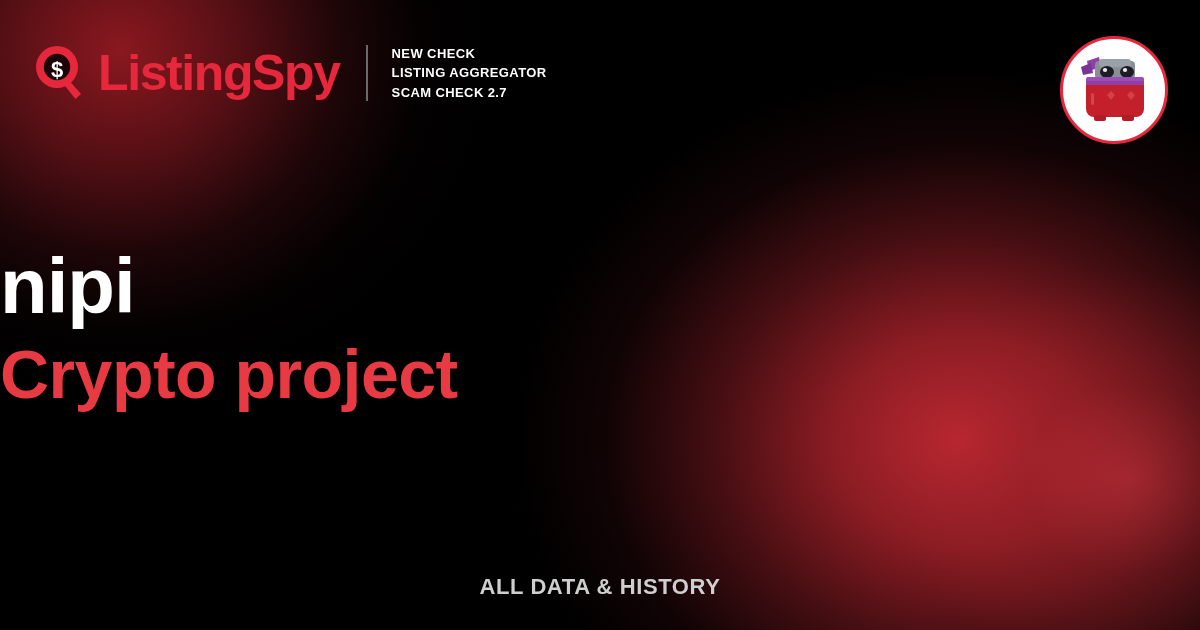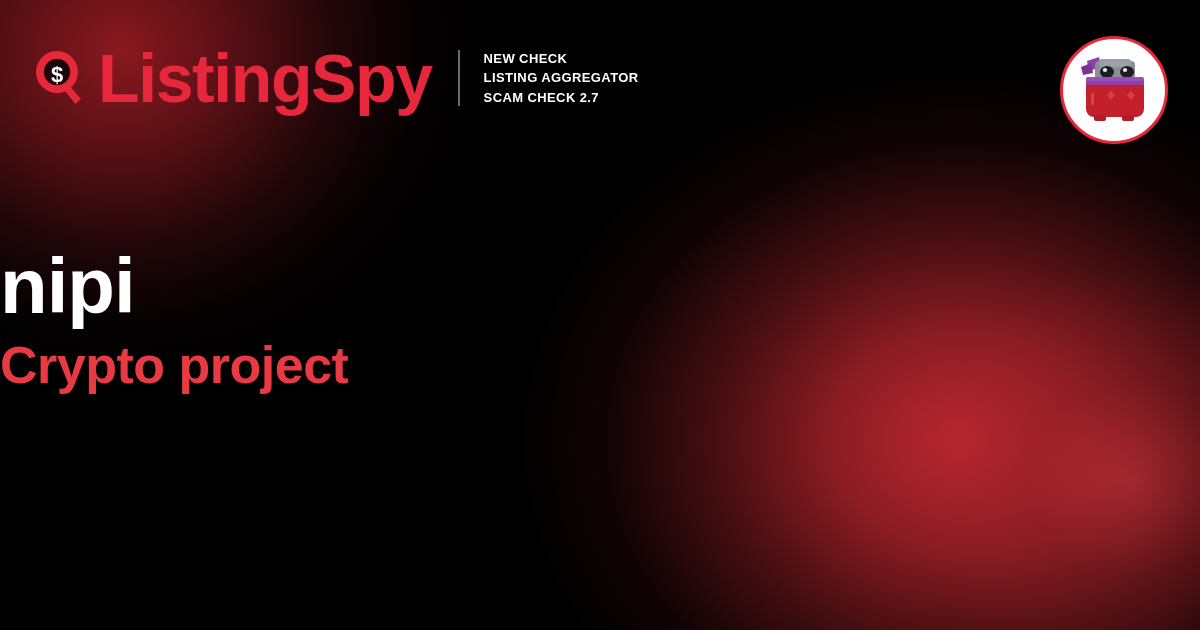--- a/index.html
+++ b/index.html
@@ -70,21 +70,21 @@
     display: flex;
     align-items: center;
   }
   .logo-mark {
     width: 58px;
     height: 58px;
     margin-right: 6px;
     flex: 0 0 auto;
   }
   .brand-name {
-    font-size: 68px;
+    font-size: 50px;
     font-weight: bold;
     color: #E7283C;
     letter-spacing: -1.4px;
     line-height: 1;
     white-space: nowrap;
   }
   .divider {
     width: 2px;
     height: 56px;
     background: #6a6a6a;
@@ -133,21 +133,21 @@
   .token-title {
     color: #ffffff;
     font-size: 78px;
     font-weight: bold;
     line-height: 1.04;
     letter-spacing: -1px;
     margin: 0;
   }
   .token-subtitle {
     color: #E83A42;
-    font-size: 52px;
+    font-size: 68px;
     font-weight: bold;
     line-height: 1.1;
     letter-spacing: -0.5px;
     margin: 10px 0 0 0;
   }
 
   
   .footer {
     position: absolute;
     left: 0;
@@ -224,14 +224,15 @@
         <rect x="14" y="38" width="3" height="12" rx="1.5" fill="#D35059" opacity="0.8"></rect>
       </svg>
     </span>
   </div>
 
   <div class="center">
     <h1 class="token-title">nipi</h1>
     <h2 class="token-subtitle">Crypto project</h2>
   </div>
 
+  <div class="footer">ALL DATA &amp; HISTORY</div>
 
 </div>
 
 </body></html>

